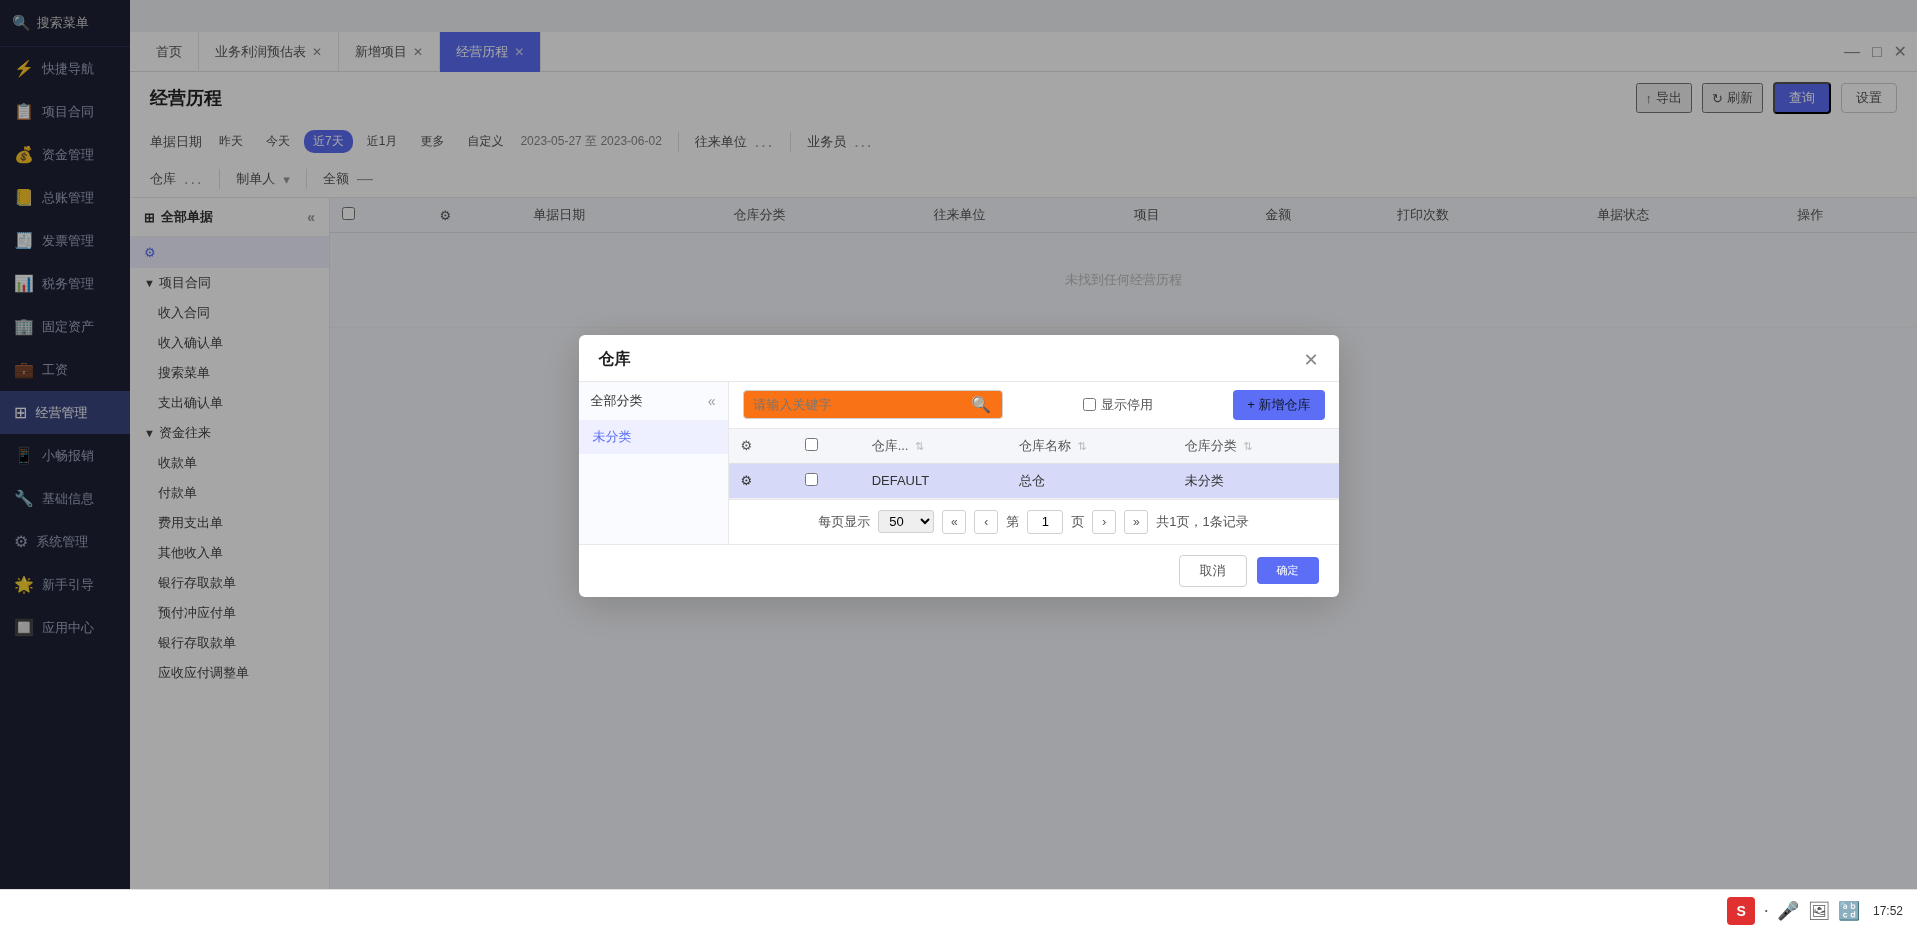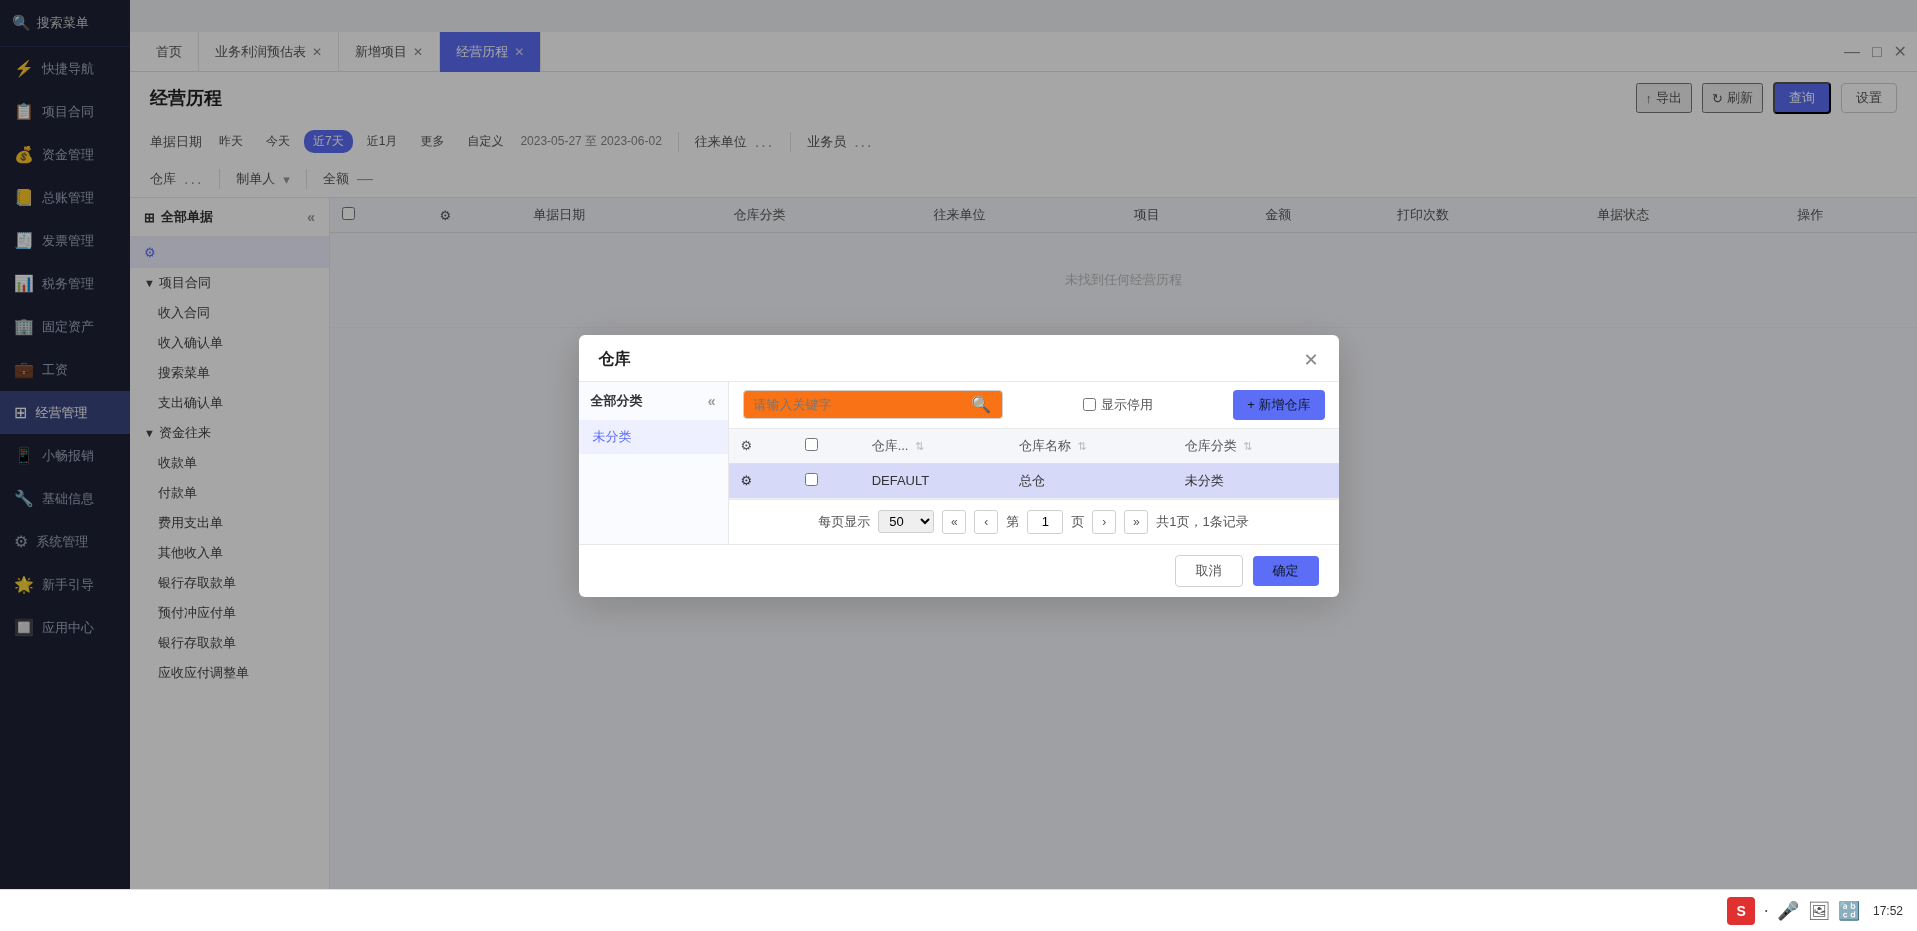--- a/index.html
+++ b/index.html
@@ -240,21 +240,21 @@
       width: 150px;
       border-right: 1px solid #e8e8e8;
       background: #fafbff;
       display: flex;
       flex-direction: column;
       flex-shrink: 0;
       overflow-y: auto;
     }
     .dialog-sidebar-header {
       display: flex; align-items: center; justify-content: space-between;
-      padding: 10px 12px; font-size: 13px; color: #333; font-weight: bold;
+      padding: 10px 12px; font-size: 13px; color: #333; font-weight: normal;
     }
     .dialog-sidebar-item {
       padding: 8px 14px; font-size: 13px; color: #444; cursor: pointer;
     }
     .dialog-sidebar-item.selected { background: #eef0ff; color: #5b6ef5; }
     .dialog-sidebar-collapse { cursor: pointer; color: #999; font-size: 14px; }
 
     
     .dialog-main {
       flex: 1;
@@ -317,22 +317,22 @@
       display: flex; align-items: center; justify-content: flex-end; gap: 10px;
       padding: 10px 20px;
       border-top: 1px solid #e8e8e8;
       flex-shrink: 0;
     }
     .cancel-btn {
       background: #fff; color: #555; border: 1px solid #d0d0d0; border-radius: 4px;
       padding: 6px 20px; font-size: 13px; cursor: pointer;
     }
     .confirm-btn {
-      background: #5b6ef5; color: #0f172a; border: none; border-radius: 4px;
-      padding: 6px 20px; font-size: 13px; cursor: pointer; font-family: Liberation Serif, serif;
+      background: #5b6ef5; color: #ffffff; border: none; border-radius: 4px;
+      padding: 6px 20px; font-size: 11px; cursor: pointer; font-family: Liberation Serif, serif;
     }
 
     
     .taskbar {
       position: fixed; bottom: 0; left: 0; right: 0; height: 42px;
       background: #fff;
       border-top: 1px solid #e0e0e0;
       display: flex; align-items: center; justify-content: flex-end;
       padding: 0 14px; gap: 8px; z-index: 200;
     }

